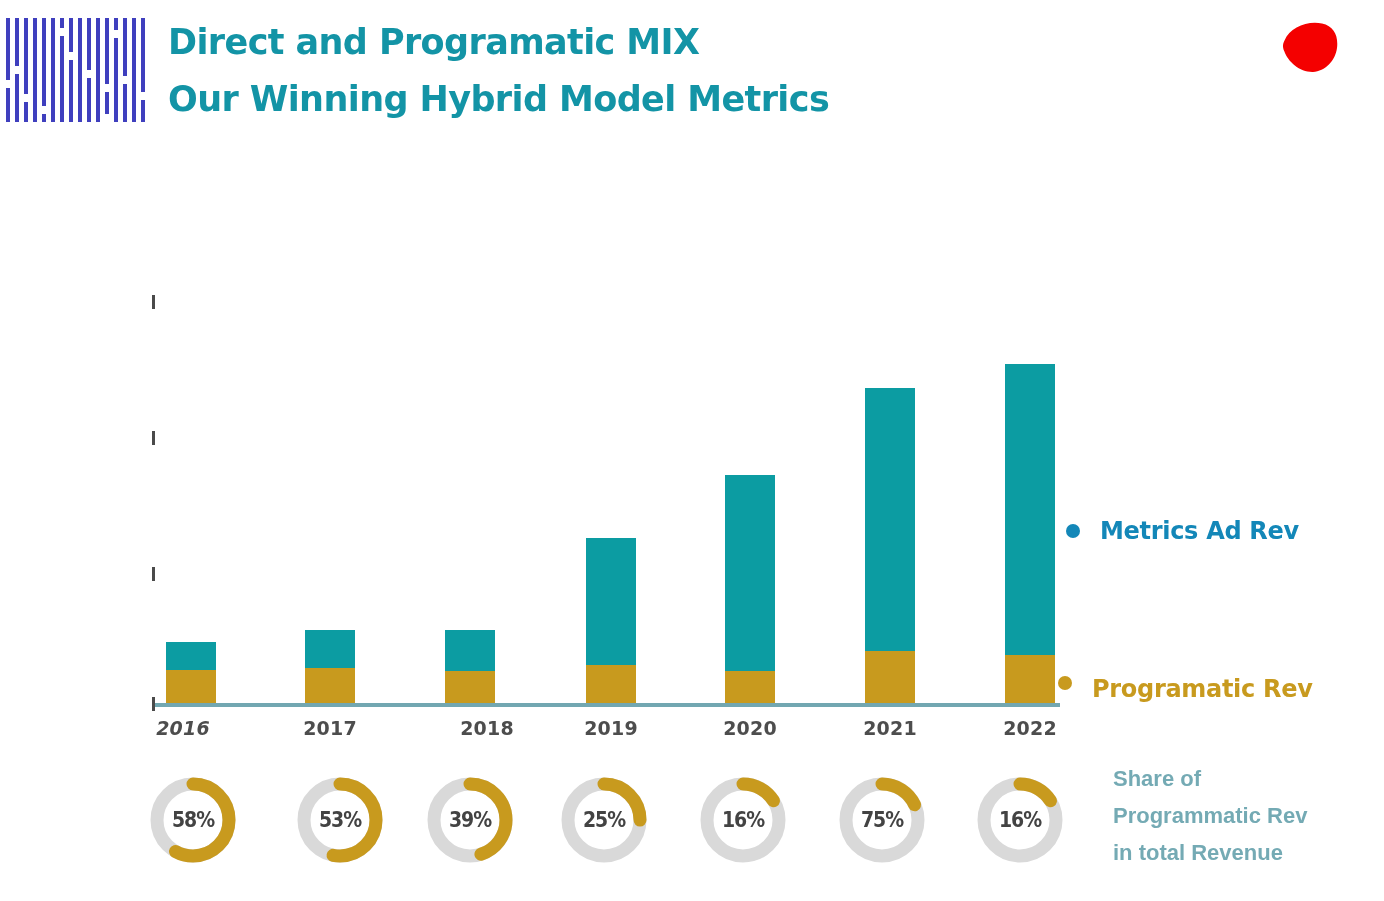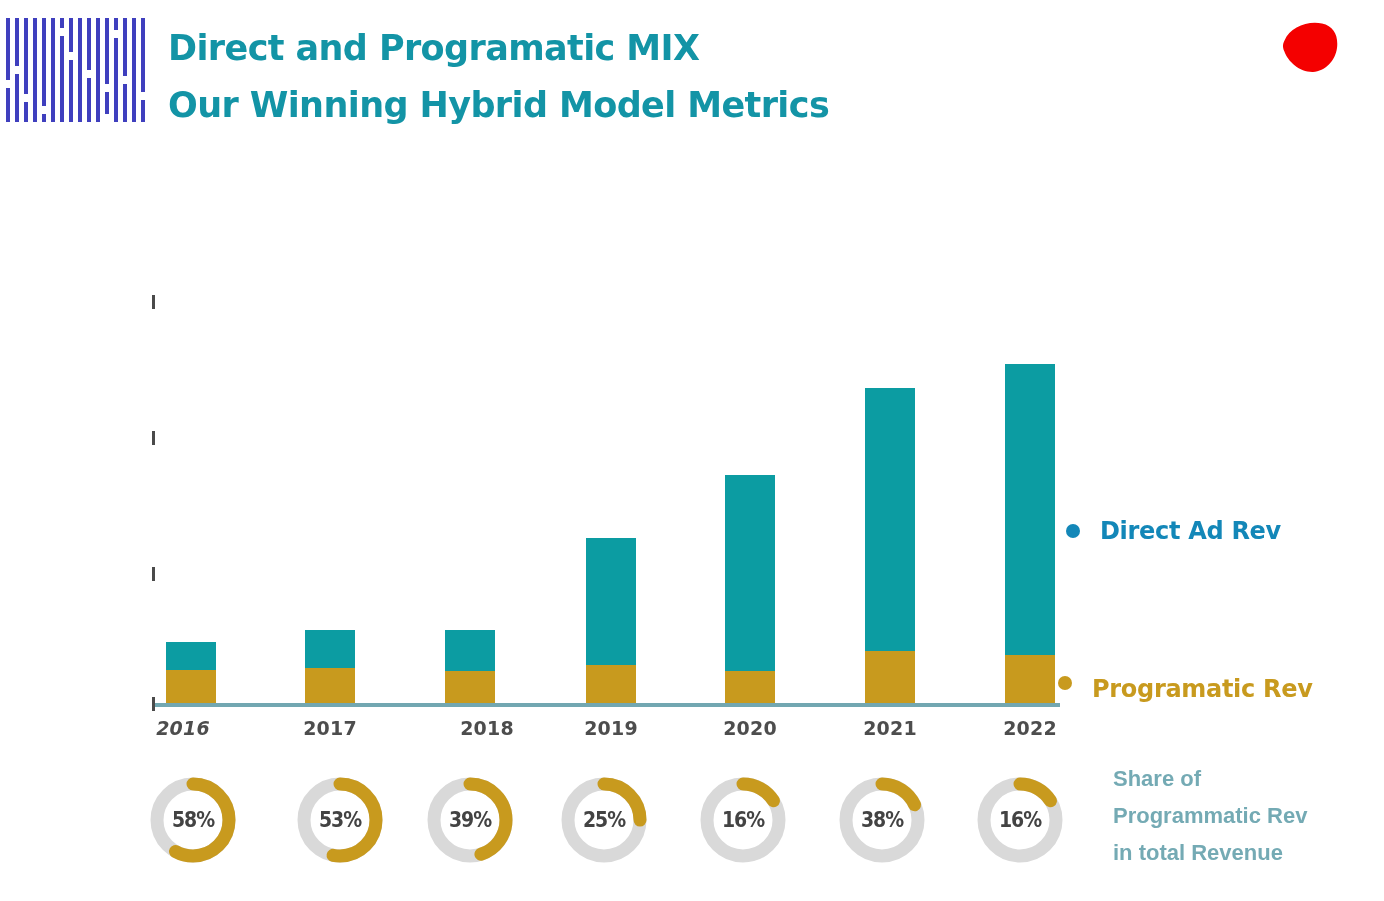--- a/index.html
+++ b/index.html
@@ -23,21 +23,21 @@
     left: 0; top: 0;
     width: 1384px; height: 140px;
   }
   #barcode-deco {
     position: absolute;
     left: 4px; top: 18px;
     width: 142px; height: 104px;
   }
   #title-block {
     position: absolute;
-    left: 168px; top: 20px;
+    left: 168px; top: 14px;
     width: 900px;
   }
   .title-line {
     color: #1394A6;
     font-family: "DejaVu Sans", sans-serif;
     font-weight: bold;
     font-size: 35px;
     letter-spacing: -0.6px;
     line-height: 57px;
     white-space: nowrap;
@@ -244,21 +244,21 @@
   <div class="x-label" style="left:275px;">2017</div>
   <div class="x-label" style="left:432px;">2018</div>
   <div class="x-label" style="left:556px;">2019</div>
   <div class="x-label" style="left:695px;">2020</div>
   <div class="x-label" style="left:835px;">2021</div>
   <div class="x-label" style="left:975px;">2022</div>
 </div>
 
 <div class="legend-row" id="legend-direct">
   <span class="legend-dot"></span>
-  <span class="legend-text">Direct Ad Rev</span>
+  <span class="legend-text">Metrics Ad Rev</span>
 </div>
 <div class="legend-row" id="legend-prog">
   <span class="legend-dot"></span>
   <span class="legend-text">Programatic Rev</span>
 </div>
 
 <div class="donut" style="left:150px;">
   <svg width="86" height="86" viewBox="0 0 86 86" aria-hidden="true">
     <circle cx="43" cy="43" r="36" fill="none" stroke="#D9D9D9" stroke-width="13"></circle>
     <circle class="donut-arc" cx="43" cy="43" r="36" fill="none" stroke="#C89A1E" stroke-width="13" stroke-linecap="round" transform="rotate(-90 43 43)" stroke-dasharray="131.19290921390976 95.00176184455535"></circle>
@@ -291,21 +291,21 @@
     <circle cx="43" cy="43" r="36" fill="none" stroke="#D9D9D9" stroke-width="13"></circle>
     <circle class="donut-arc" cx="43" cy="43" r="36" fill="none" stroke="#C89A1E" stroke-width="13" stroke-linecap="round" transform="rotate(-90 43 43)" stroke-dasharray="36.19114736935442 190.0035236891107"></circle>
   </svg>
   <div class="donut-value">16%</div>
 </div>
 <div class="donut" style="left:839px;">
   <svg width="86" height="86" viewBox="0 0 86 86" aria-hidden="true">
     <circle cx="43" cy="43" r="36" fill="none" stroke="#D9D9D9" stroke-width="13"></circle>
     <circle class="donut-arc" cx="43" cy="43" r="36" fill="none" stroke="#C89A1E" stroke-width="13" stroke-linecap="round" transform="rotate(-90 43 43)" stroke-dasharray="40.715040790523716 185.4796302679414"></circle>
   </svg>
-  <div class="donut-value">38%</div>
+  <div class="donut-value">75%</div>
 </div>
 <div class="donut" style="left:977px;">
   <svg width="86" height="86" viewBox="0 0 86 86" aria-hidden="true">
     <circle cx="43" cy="43" r="36" fill="none" stroke="#D9D9D9" stroke-width="13"></circle>
     <circle class="donut-arc" cx="43" cy="43" r="36" fill="none" stroke="#C89A1E" stroke-width="13" stroke-linecap="round" transform="rotate(-90 43 43)" stroke-dasharray="36.19114736935442 190.0035236891107"></circle>
   </svg>
   <div class="donut-value">16%</div>
 </div>
 
 <div id="share-caption">

